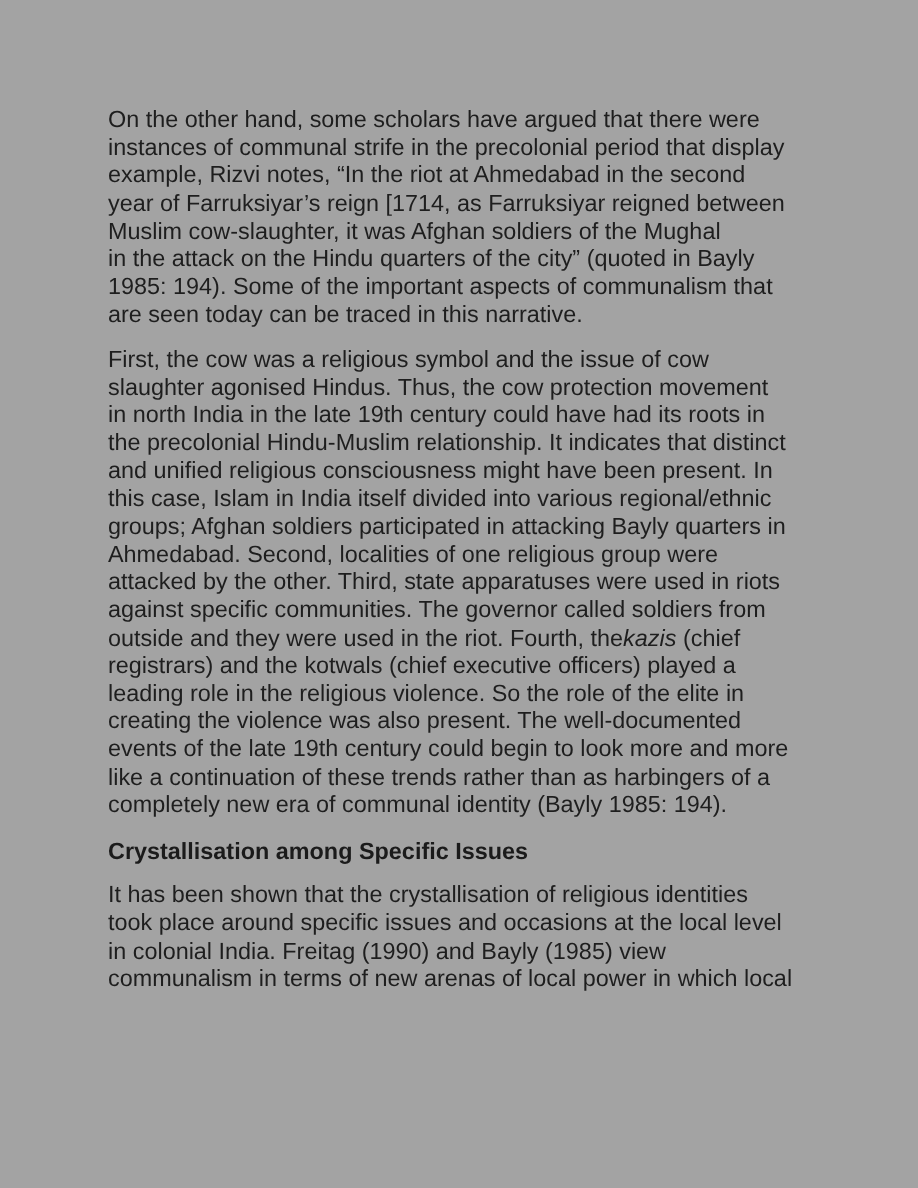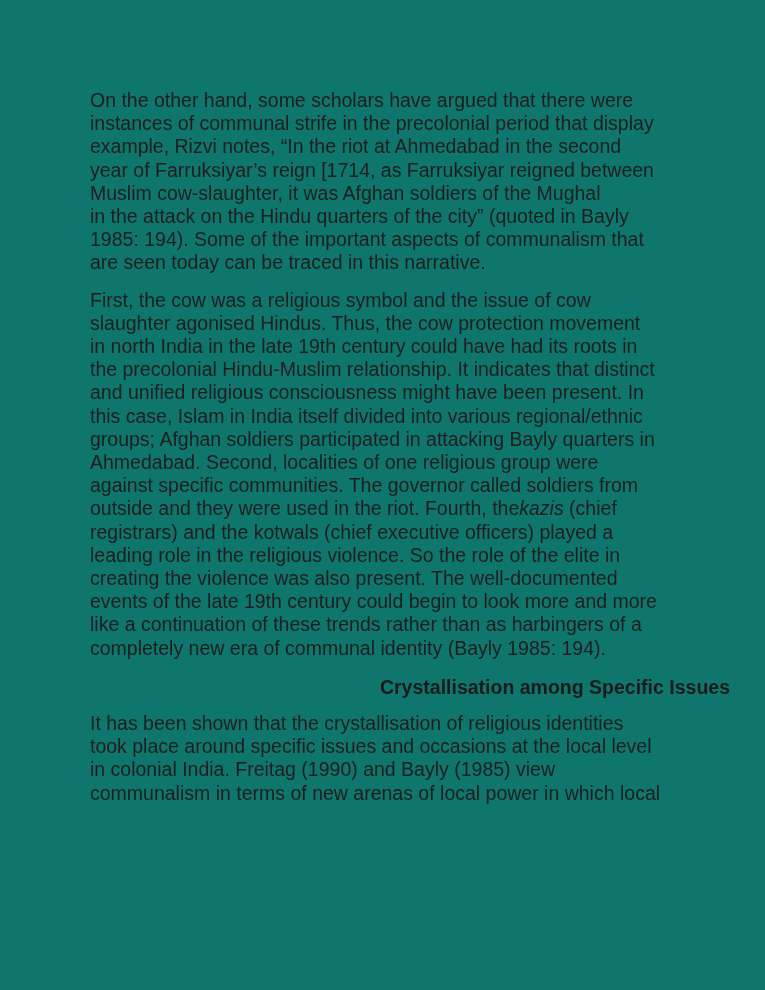--- a/index.html
+++ b/index.html
@@ -4,21 +4,21 @@
 <style>
   html, body {
     margin: 0;
     padding: 0;
     background: #ffffff;
   }
   .page {
     position: relative;
     width: 765px;
     height: 990px;
-    background: #0f766e;
+    background: #a3a3a3;
     overflow: hidden;
     font-family: "Liberation Sans", sans-serif;
   }
   .doc {
     position: absolute;
     left: 90px;
     top: 89px;
     width: 640px;
     font-size: 19.5px;
     line-height: 23.2px;
@@ -34,21 +34,20 @@
     white-space: nowrap;
   }
   .heading {
     font-size: 19.5px;
     line-height: 23.2px;
     font-weight: bold;
     margin: 16px 0 13px 0;
     padding: 0;
     color: #1b1b1b;
     white-space: nowrap;
-    text-align: right;
   }
   em {
   }
 </style>
 </head>
 <body>
 
 <div class="page">
   <div class="doc" id="doc">
       <p class="para">
@@ -63,20 +62,21 @@
       </p>
       <p class="para">
         <span class="line">First, the cow was a religious symbol and the issue of cow</span>
         <span class="line">slaughter agonised Hindus. Thus, the cow protection movement</span>
         <span class="line">in north India in the late 19th century could have had its roots in</span>
         <span class="line">the precolonial Hindu-Muslim relationship. It indicates that distinct</span>
         <span class="line">and unified religious consciousness might have been present. In</span>
         <span class="line">this case, Islam in India itself divided into various regional/ethnic</span>
         <span class="line">groups; Afghan soldiers participated in attacking Bayly quarters in</span>
         <span class="line">Ahmedabad. Second, localities of one religious group were</span>
+        <span class="line">attacked by the other. Third, state apparatuses were used in riots</span>
         <span class="line">against specific communities. The governor called soldiers from</span>
         <span class="line">outside and they were used in the riot. Fourth, the<em>kazis</em> (chief</span>
         <span class="line">registrars) and the kotwals (chief executive officers) played a</span>
         <span class="line">leading role in the religious violence. So the role of the elite in</span>
         <span class="line">creating the violence was also present. The well-documented</span>
         <span class="line">events of the late 19th century could begin to look more and more</span>
         <span class="line">like a continuation of these trends rather than as harbingers of a</span>
         <span class="line">completely new era of communal identity (Bayly 1985: 194).</span>
       </p>
       <h2 class="heading">Crystallisation among Specific Issues</h2>

